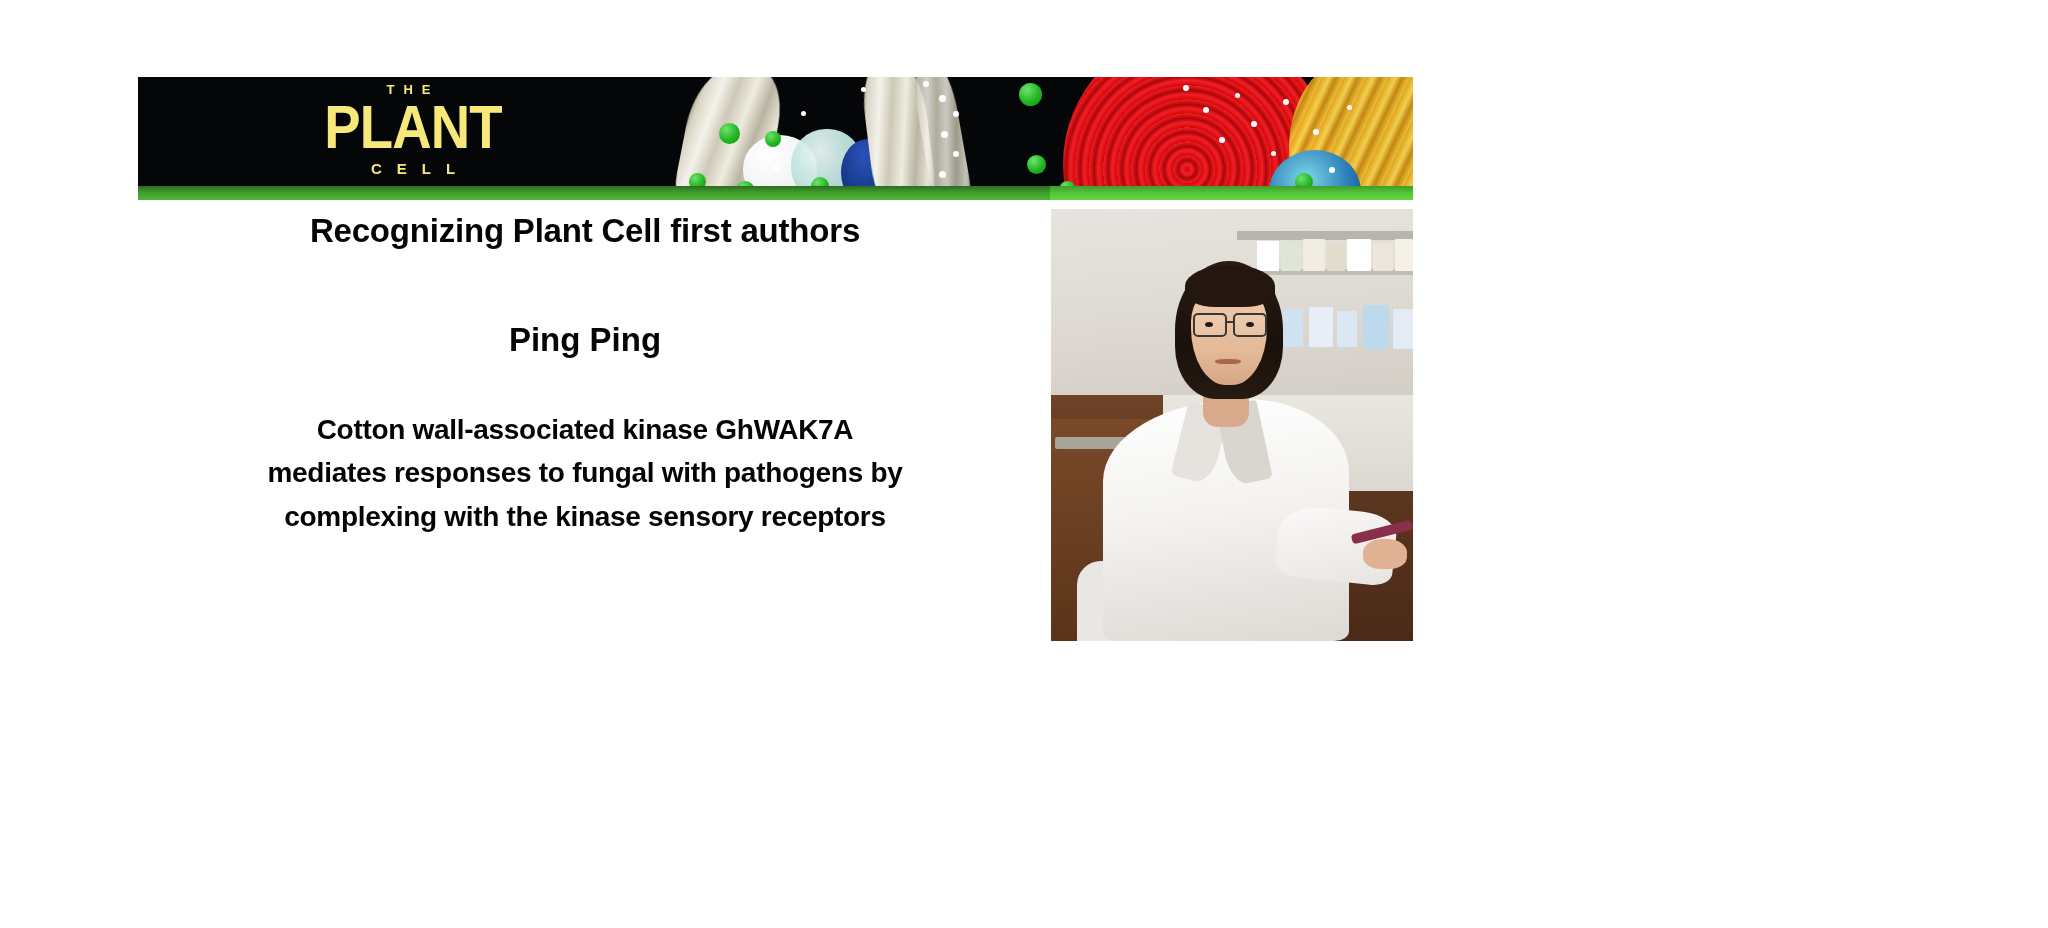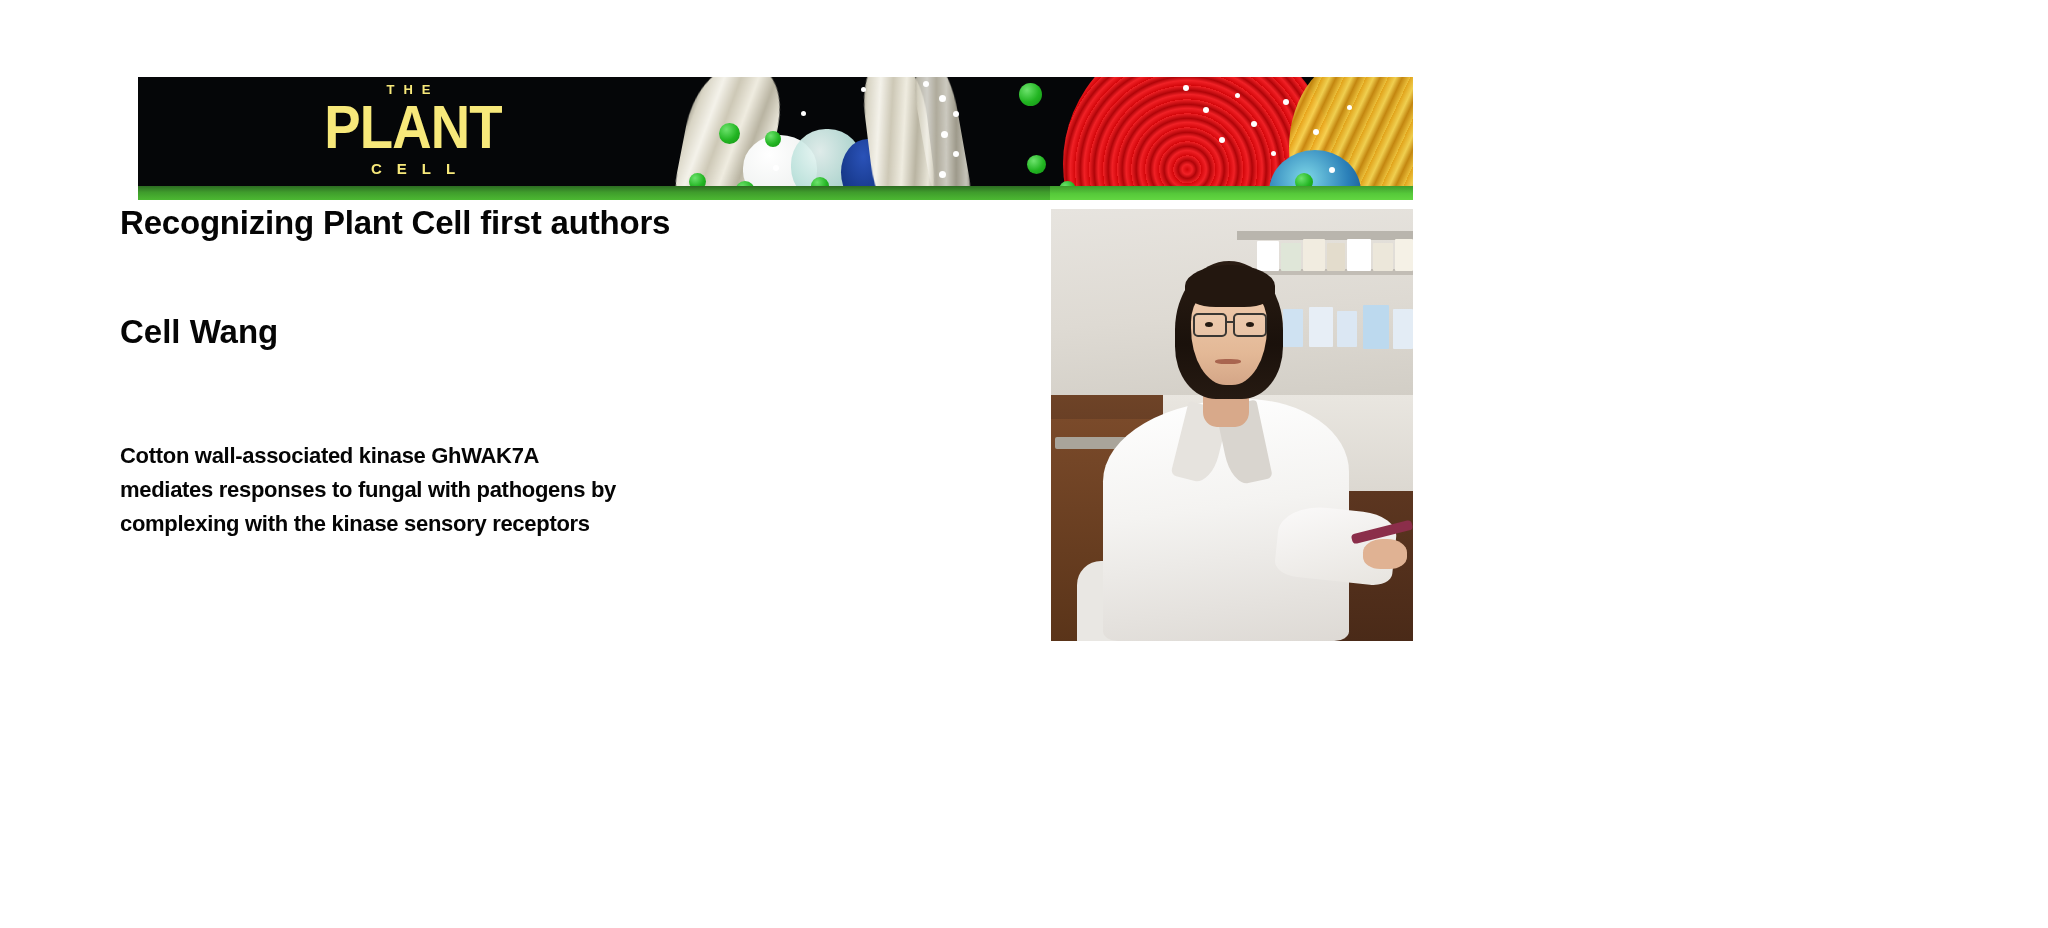--- a/index.html
+++ b/index.html
@@ -166,39 +166,39 @@
     top: 186px;
     width: 363px;
     height: 14px;
     background: linear-gradient(180deg, #3f9c2c 0%, #56c93a 55%, #62d641 100%);
   }
 
   
   .textblock {
     position: absolute;
     left: 120px;
-    top: 204px;
+    top: 212px;
     width: 930px;
-    text-align: left;
+    text-align: center;
     color: #050505;
     font-weight: 700;
   }
   .heading {
     font-size: 33px;
     line-height: 1.18;
     letter-spacing: -.2px;
   }
   .author {
     font-size: 33px;
     margin-top: 70px;
     line-height: 1.18;
   }
   .paper-title {
-    font-size: 22px;
-    margin-top: 87px;
+    font-size: 28px;
+    margin-top: 48px;
     line-height: 1.55;
     letter-spacing: -.3px;
   }
   .paper-title .tl {
     display: block;
     white-space: nowrap;
   }
 
   
   .photo {
@@ -381,21 +381,21 @@
     <div class="logo-plant">PLANT</div>
     <div class="logo-cell">CELL</div>
   </div>
 </div>
 
 <div class="banner-green"></div>
 <div class="banner-green-right"></div>
 
 <div class="textblock">
   <div class="heading">Recognizing Plant Cell first authors</div>
-  <div class="author">Cell Wang</div>
+  <div class="author">Ping Ping</div>
   <div class="paper-title">
     <span class="tl">Cotton wall-associated kinase GhWAK7A</span>
     <span class="tl">mediates responses to fungal with pathogens by</span>
     <span class="tl">complexing with the kinase sensory receptors</span>
   </div>
 </div>
 
 <div class="photo">
   <div class="ph-wallupper"></div>
   <div class="ph-shelf"></div>

